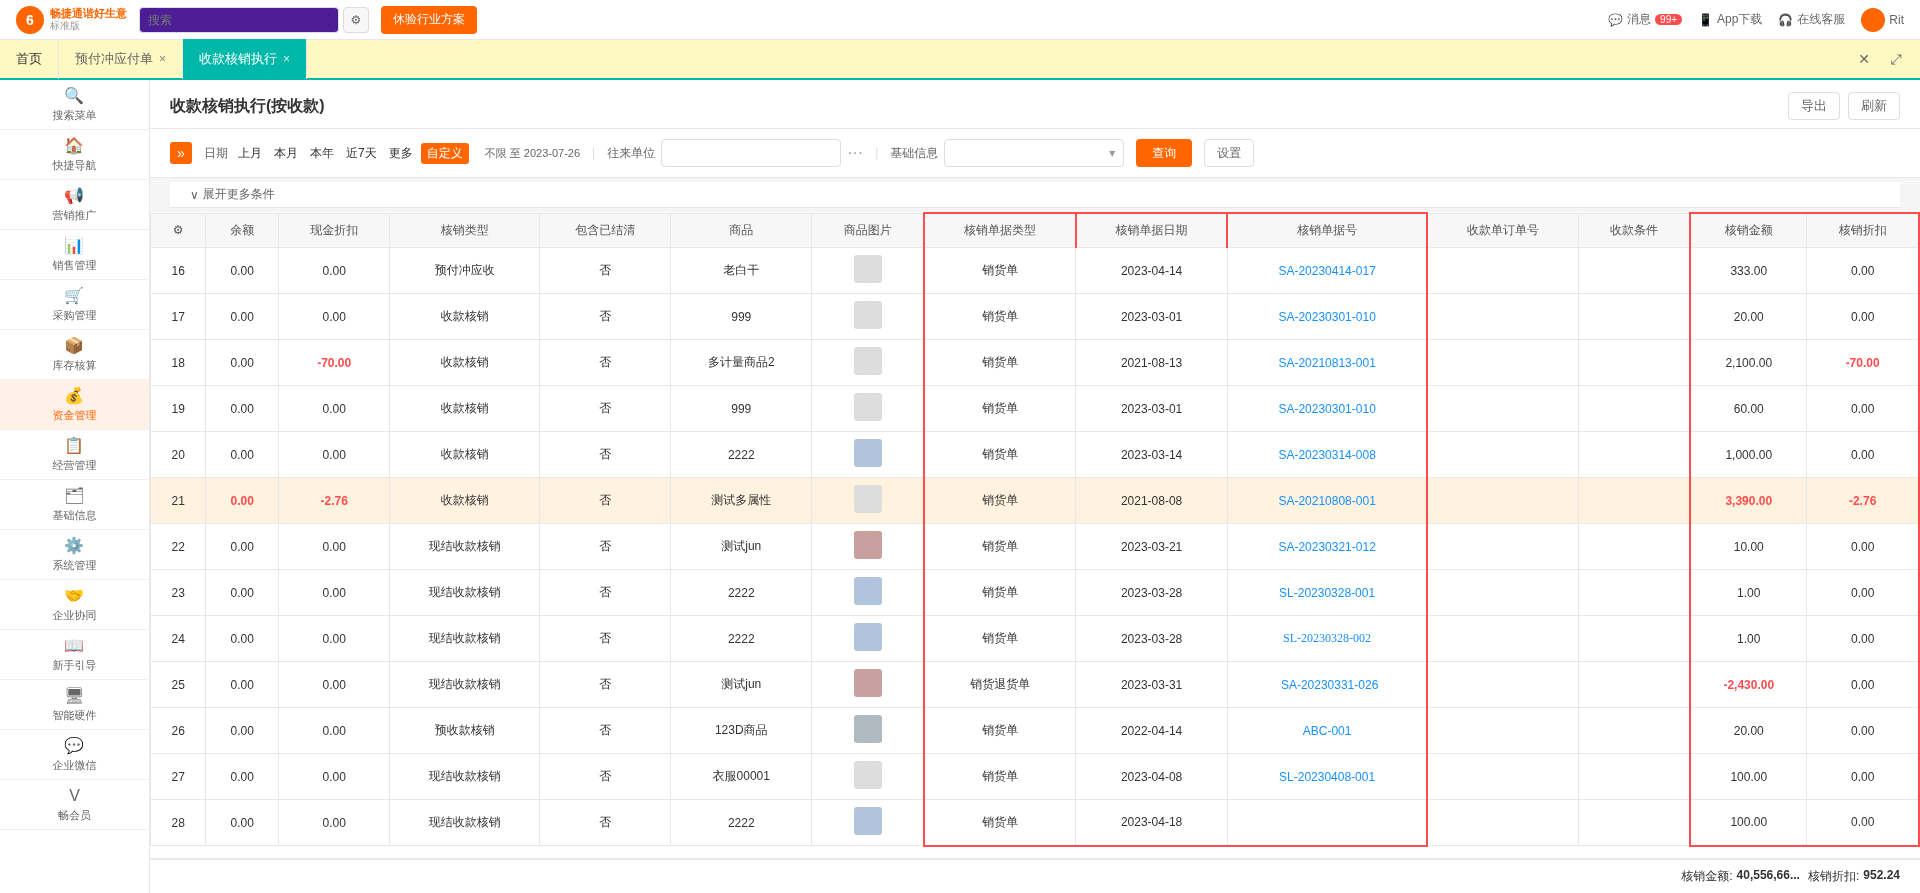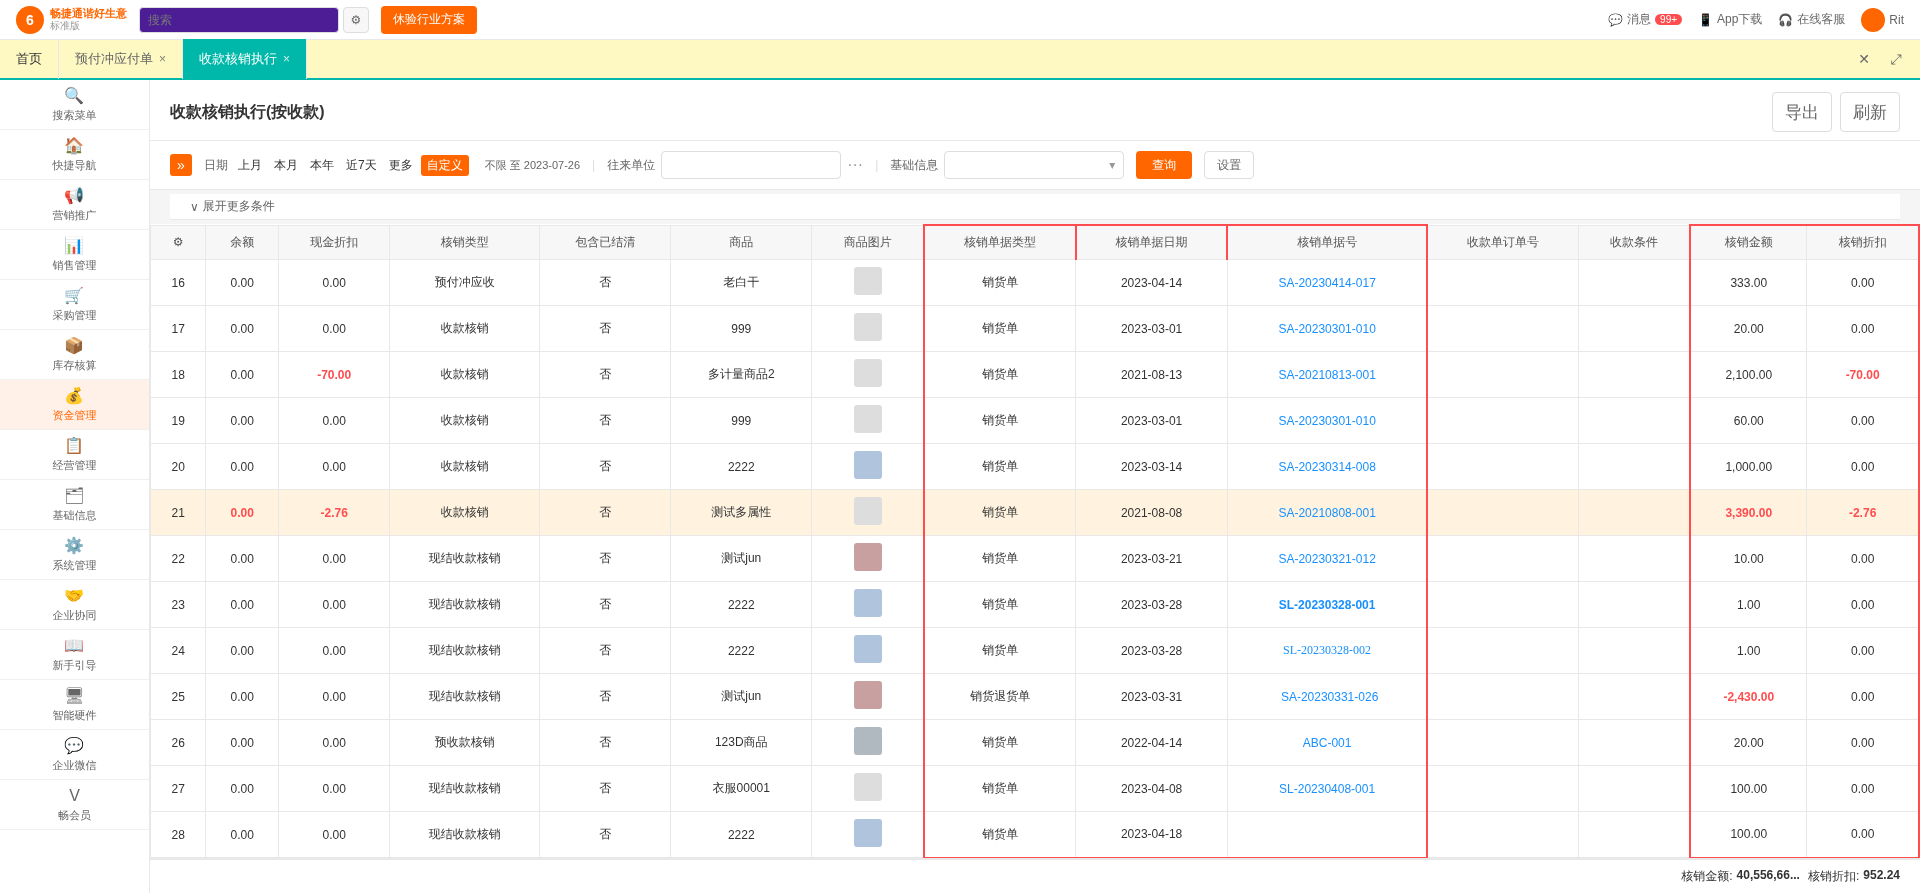--- a/index.html
+++ b/index.html
@@ -38,21 +38,21 @@
     .sidebar-item .icon { font-size: 16px; }
     .sidebar-item .label { font-size: 11px; }
 
     
     .content-area { flex: 1; display: flex; flex-direction: column; overflow: hidden; background: #f5f5f5; }
 
     
     .page-header { background: #fff; padding: 12px 20px 8px; border-bottom: 1px solid #e8e8e8; display: flex; align-items: center; justify-content: space-between; flex-shrink: 0; }
     .page-title { font-size: 16px; font-weight: 600; color: #333; }
     .page-actions { display: flex; gap: 8px; }
-    .action-btn { height: 40px; padding: 0 12px; border: 1px solid #ddd; border-radius: 4px; background: #fff; font-size: 17px; cursor: pointer; display: flex; align-items: center; gap: 4px; color: #666; }
+    .action-btn { height: 28px; padding: 0 12px; border: 1px solid #ddd; border-radius: 4px; background: #fff; font-size: 13px; cursor: pointer; display: flex; align-items: center; gap: 4px; color: #666; }
 
     
     .filter-bar { background: #fff; padding: 10px 20px; border-bottom: 1px solid #e8e8e8; display: flex; align-items: center; gap: 12px; flex-shrink: 0; flex-wrap: wrap; }
     .expand-btn { width: 22px; height: 22px; background: #ff6600; color: white; border: none; border-radius: 3px; cursor: pointer; display: flex; align-items: center; justify-content: center; font-size: 14px; }
     .filter-group { display: flex; align-items: center; gap: 6px; }
     .filter-label { color: #666; font-size: 12px; }
     .filter-date-options { display: flex; gap: 4px; align-items: center; }
     .date-opt { font-size: 12px; color: #333; cursor: pointer; padding: 2px 4px; }
     .date-custom { font-size: 12px; color: #fff; background: #ff6600; padding: 2px 6px; border-radius: 3px; cursor: pointer; }
     .filter-separator { color: #ddd; }
@@ -391,21 +391,21 @@
             <tr>
       <td>23</td>
       <td style="">0.00</td>
       <td style="">0.00</td>
       <td>现结收款核销</td>
       <td>否</td>
       <td>2222</td>
       <td><div style="width:28px;height:28px;border-radius:3px;display:inline-flex;align-items:center;justify-content:center;background:#b0c4de;"></div></td>
       <td style="border-left:2px solid #ff4d4f;">销货单</td>
       <td style="">2023-03-28</td>
-      <td style="border-right:2px solid #ff4d4f;font-weight:bold;"><a class="link-text" href="#">SL-20230328-001</a></td>
+      <td style="border-right:2px solid #ff4d4f;"><a class="link-text" href="#">SL-20230328-001</a></td>
       <td></td>
       <td></td>
       <td style="border-left:2px solid #ff4d4f;">1.00</td>
       <td style="border-right:2px solid #ff4d4f;">0.00</td>
     </tr>
             <tr>
       <td>24</td>
       <td style="">0.00</td>
       <td style="">0.00</td>
       <td>现结收款核销</td>

